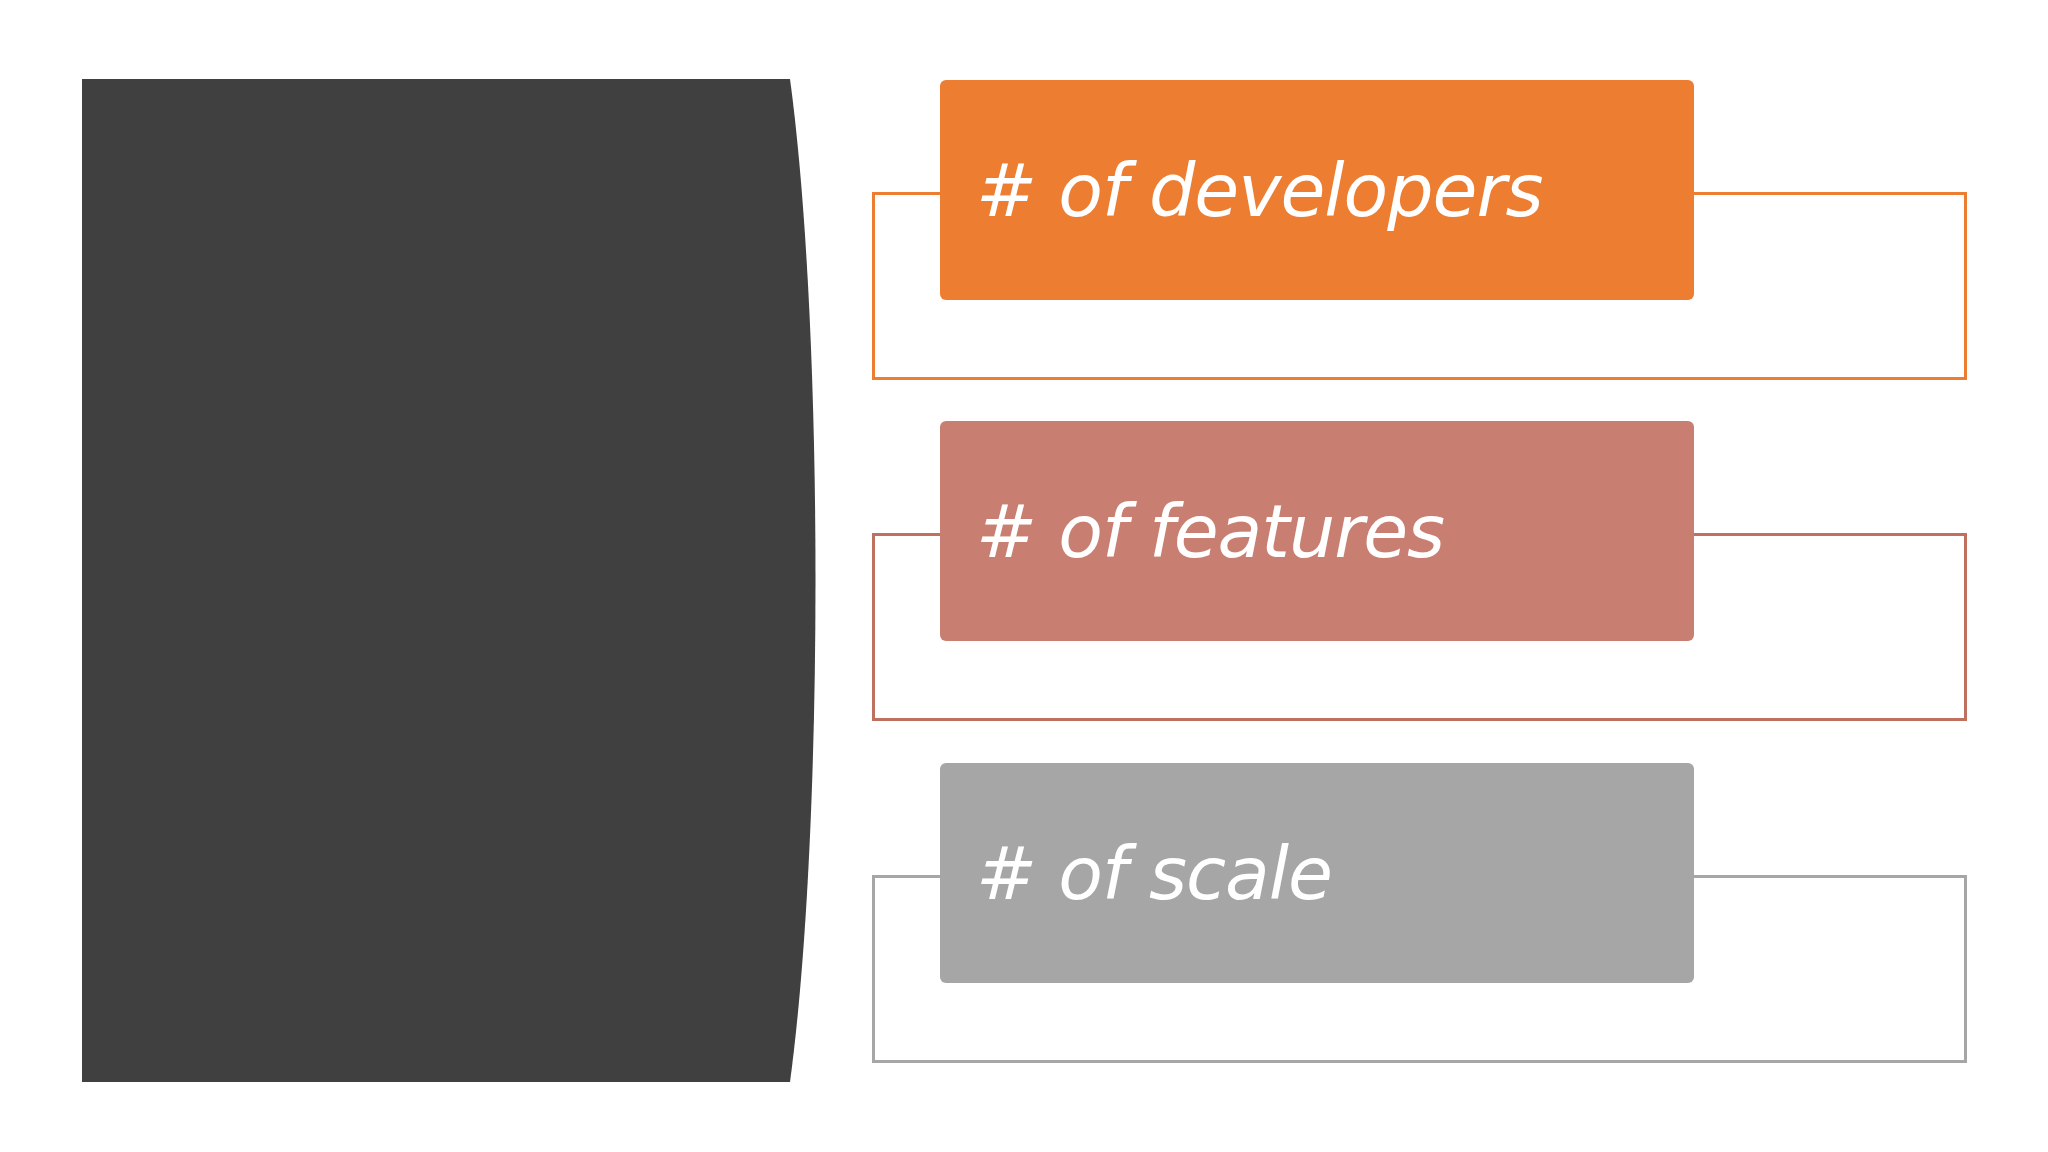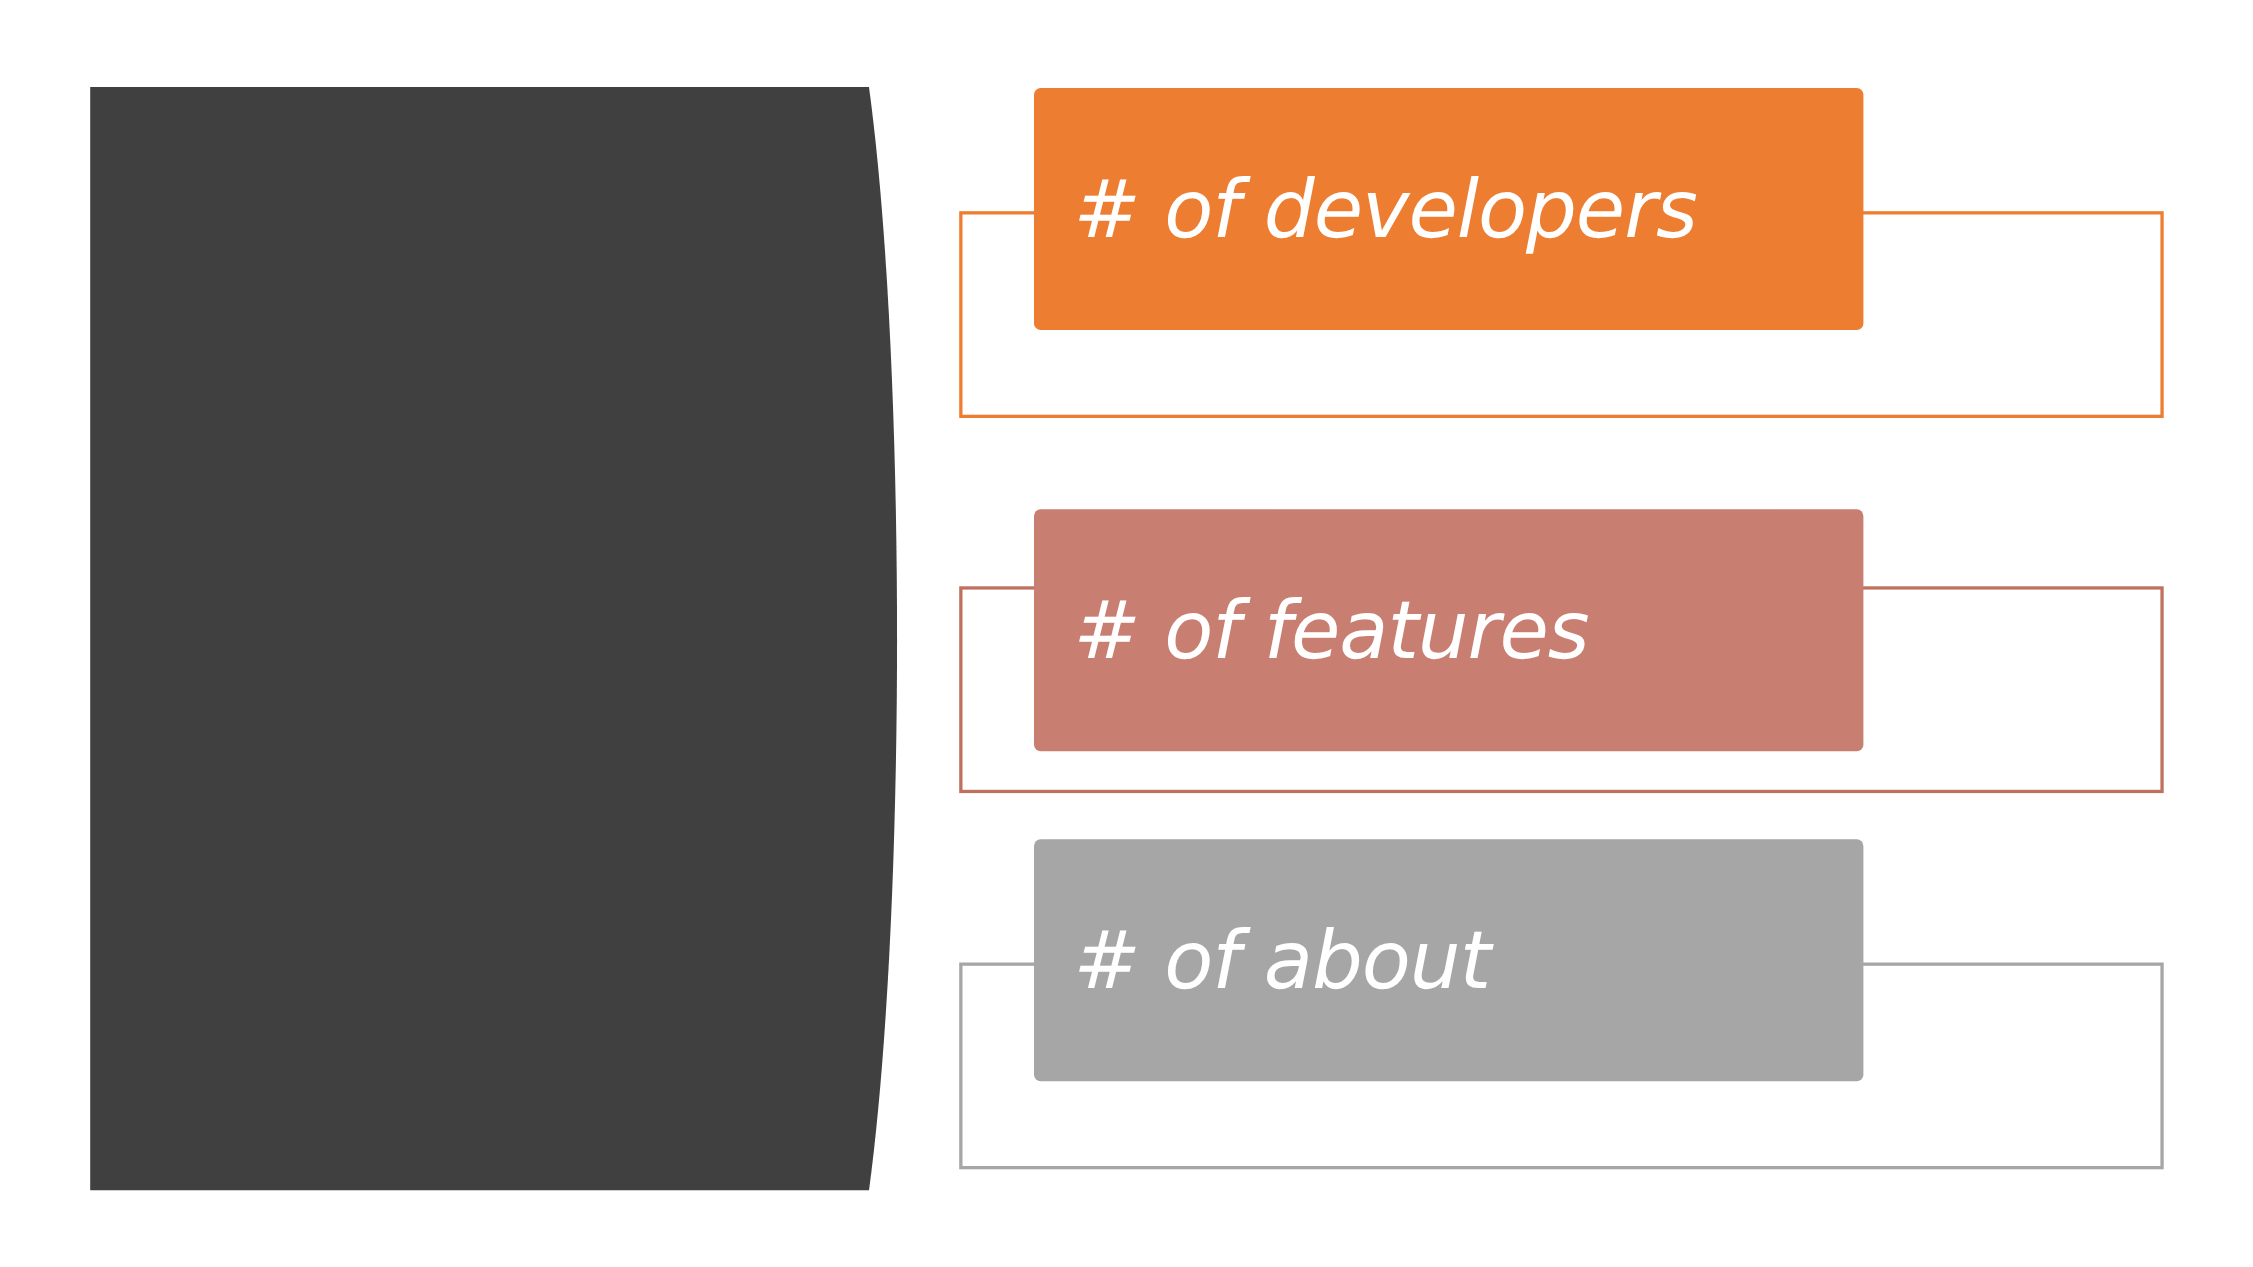--- a/index.html
+++ b/index.html
@@ -103,25 +103,25 @@
 
   <div class="row" id="row-developers">
     <div class="row-outline" style="border-color: rgb(237, 125, 49);"></div>
     <div class="row-chip" style="background: rgb(237, 125, 49);">
       <span class="row-chip-label" style="color: rgb(255, 255, 255);"># of developers</span>
     </div>
   </div>
 
   <div class="row" id="row-features">
     <div class="row-outline" style="border-color: rgb(192, 112, 95);"></div>
-    <div class="row-chip" style="background: rgb(200, 127, 113); margin-top: 42px;">
+    <div class="row-chip" style="background: rgb(200, 127, 113);">
       <span class="row-chip-label" style="color: rgb(255, 255, 255);"># of features</span>
     </div>
   </div>
 
   <div class="row" id="row-users">
     <div class="row-outline" style="border-color: rgb(166, 166, 166);"></div>
     <div class="row-chip" style="background: rgb(166, 166, 166);">
-      <span class="row-chip-label" style="color: rgb(255, 255, 255);"># of about</span>
+      <span class="row-chip-label" style="color: rgb(255, 255, 255);"># of scale</span>
     </div>
   </div>
 
 </div>
 
 </body></html>

